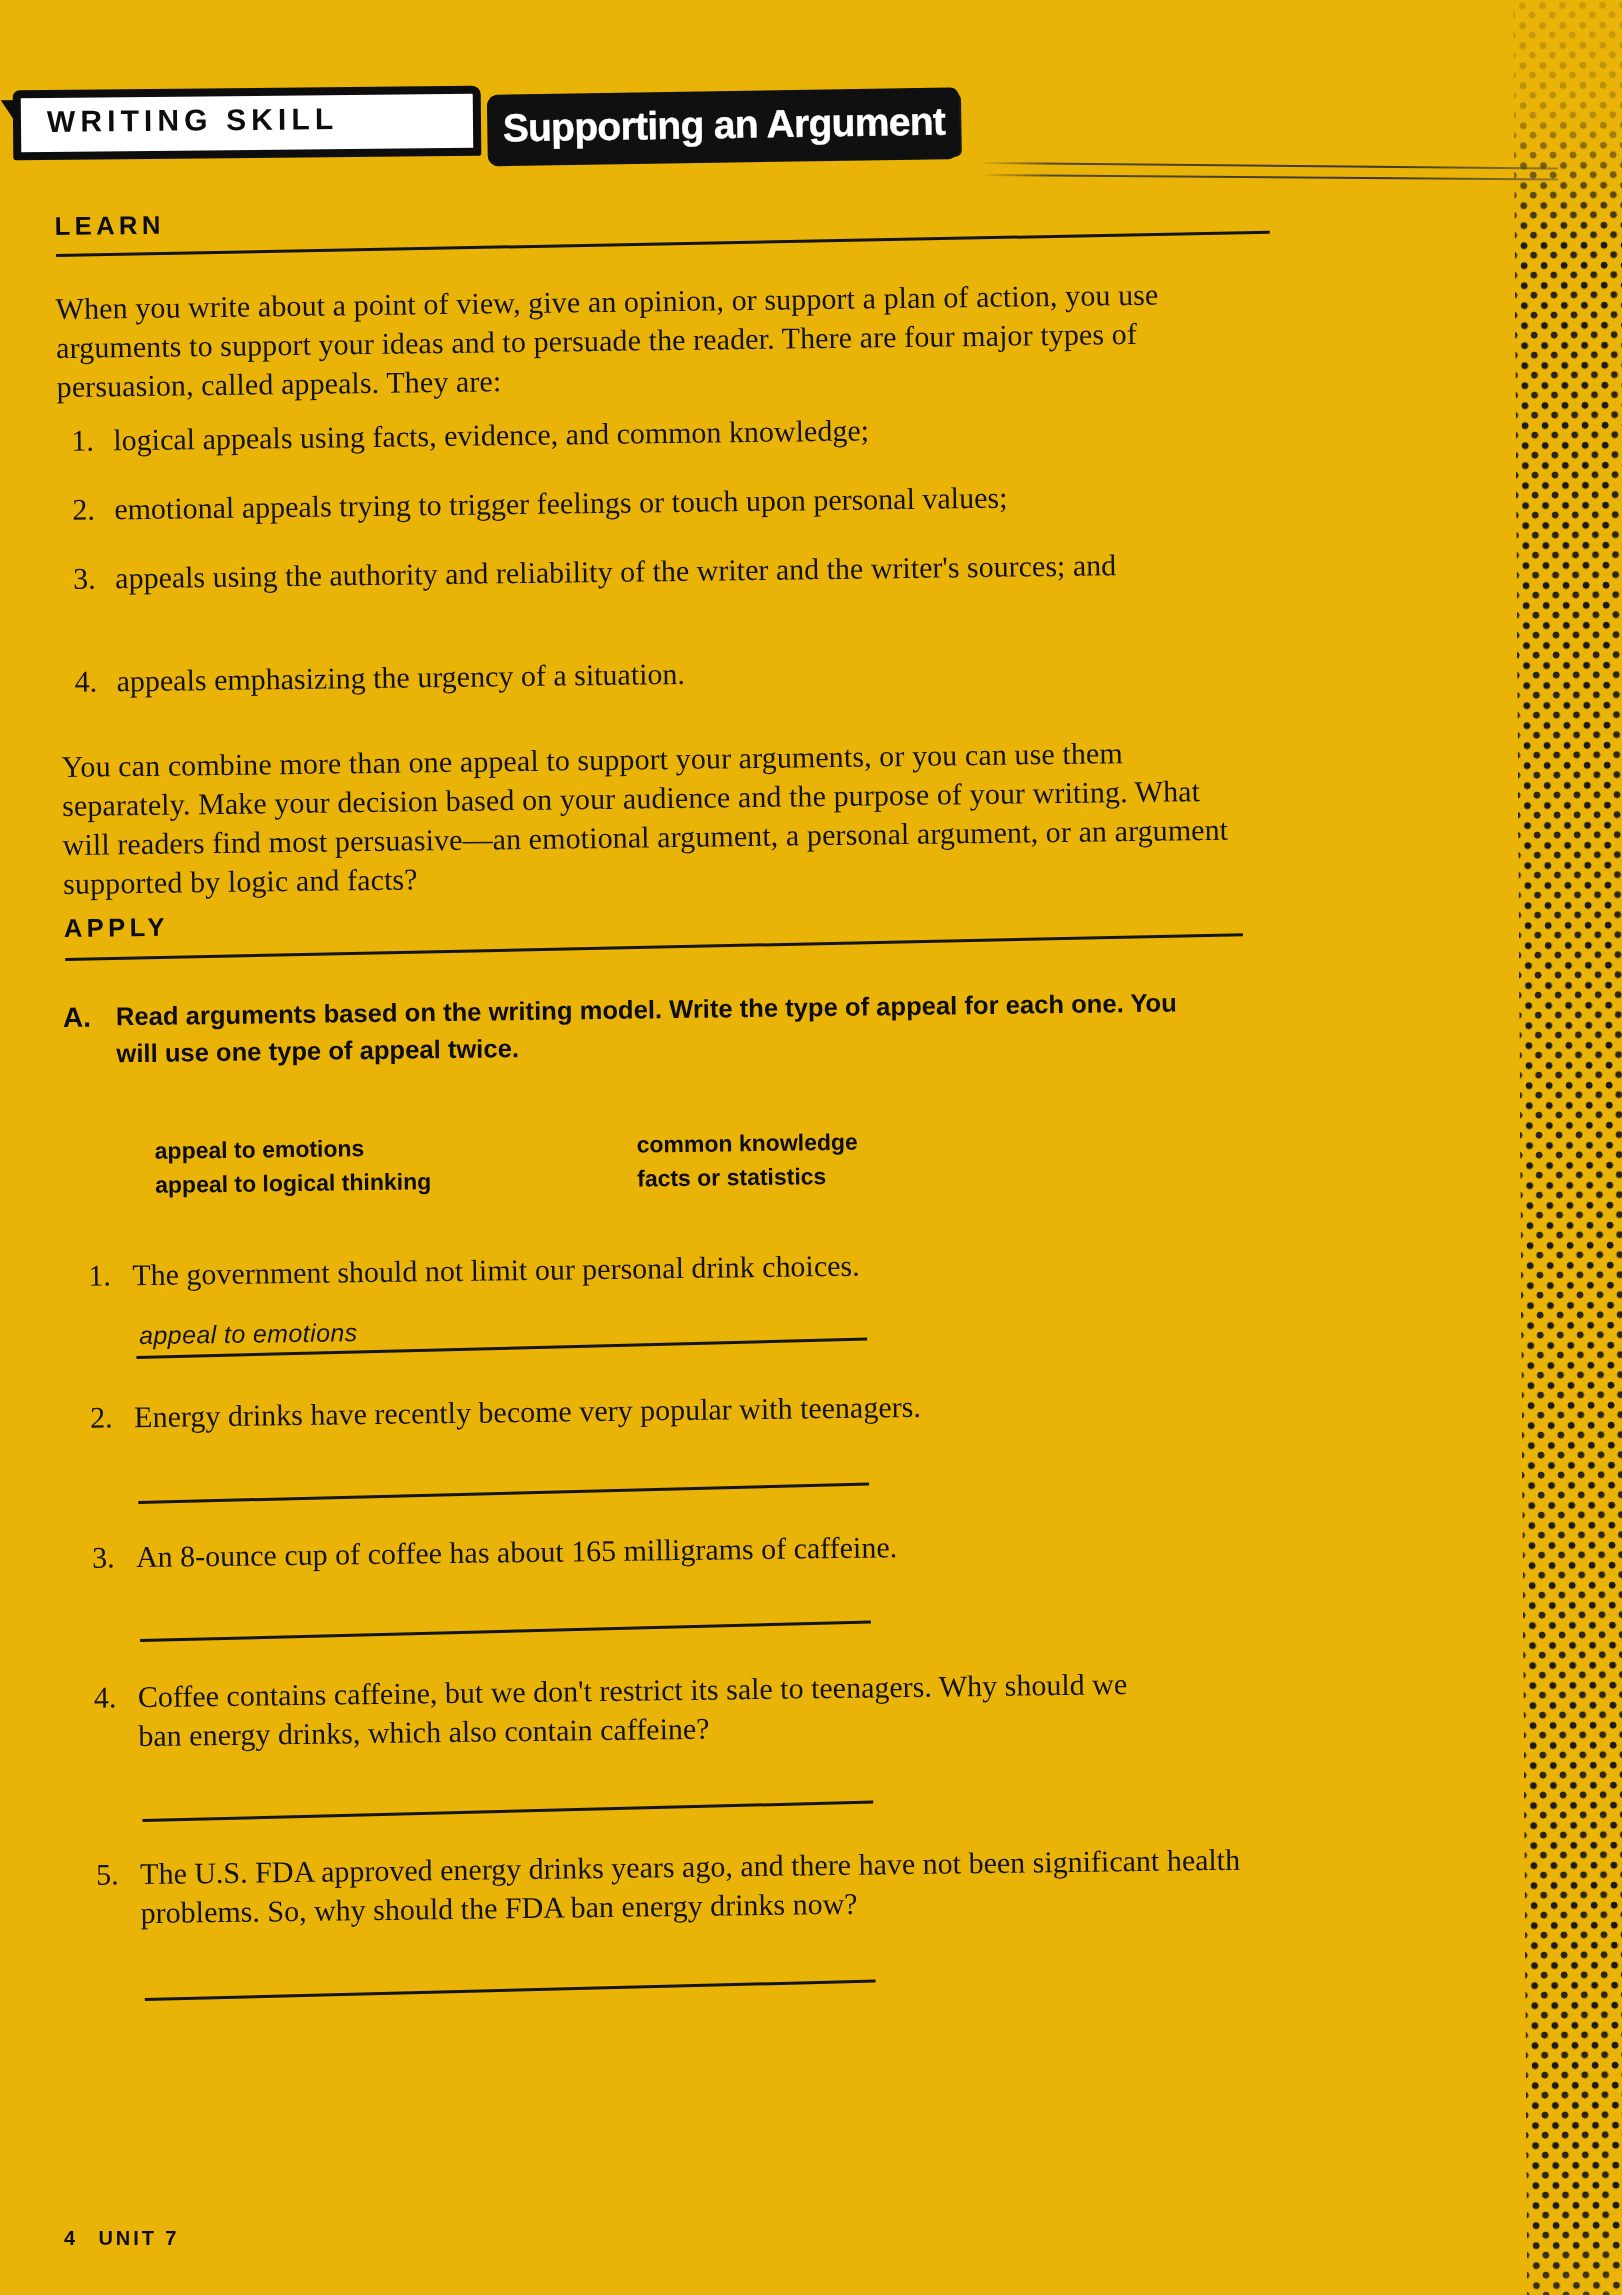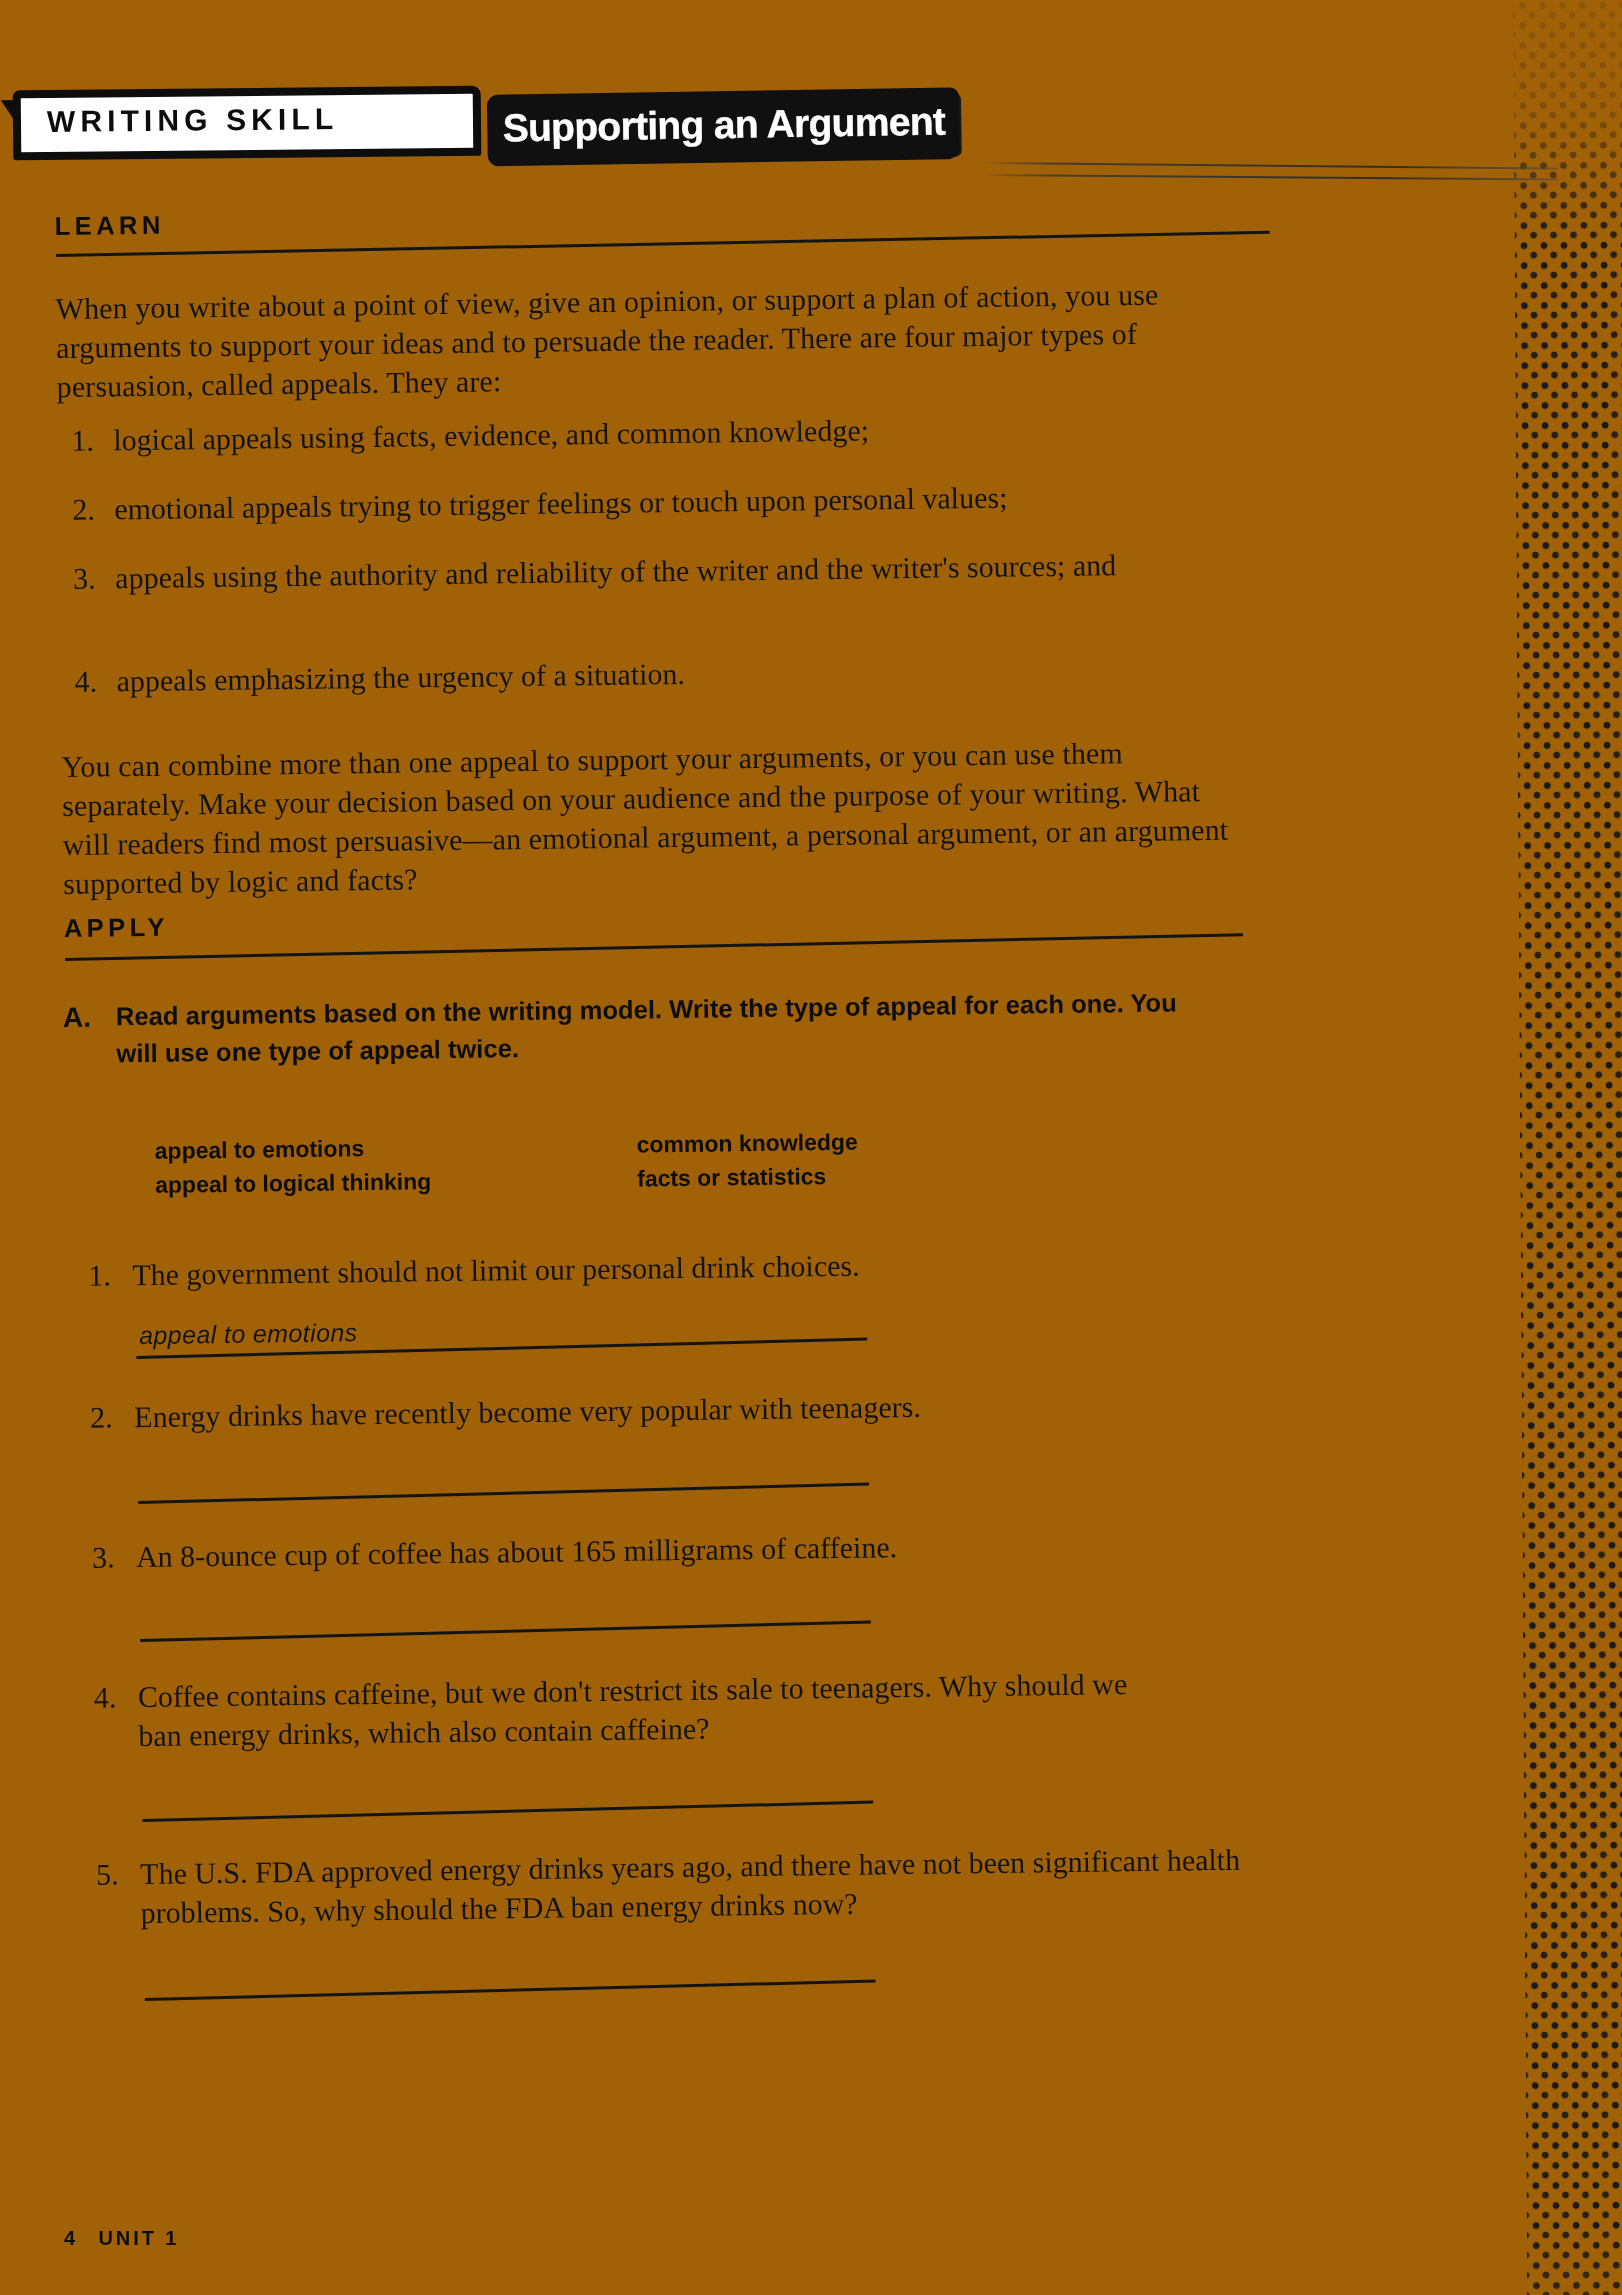--- a/index.html
+++ b/index.html
@@ -13,21 +13,21 @@
     position: relative;
     overflow: hidden;
     font-family: "Liberation Serif", serif;
     color: #111111;
   }
 
   
   .page {
     position: absolute;
     inset: 0;
-    background: #a16207;
+    background: #eab308;
   }
 
   
   .dot-band {
     position: absolute;
     top: 0;
     right: 0;
     width: 110px;
     height: 2295px;
     background-image:
@@ -360,17 +360,17 @@
     <div class="ex" style="left:86px; top:1855px; width:1155px;">
       <span class="num">5.</span>
       <span class="qtext">The U.S. FDA approved energy drinks years ago, and there have not been significant health problems. So, why should the FDA ban energy drinks now?</span>
     </div>
     <div class="answer-text" style="left:136px; top:1962px;"></div>
     <div class="answer-line" style="left:133px; top:1999px; width:731px; transform:rotate(-0.7deg);"></div>
 
   </div>
 
   <div class="footer">
-    <span class="fnum">4</span><span>UNIT 1</span>
+    <span class="fnum">4</span><span>UNIT 7</span>
   </div>
 
 </div>
 
 
 </body></html>

